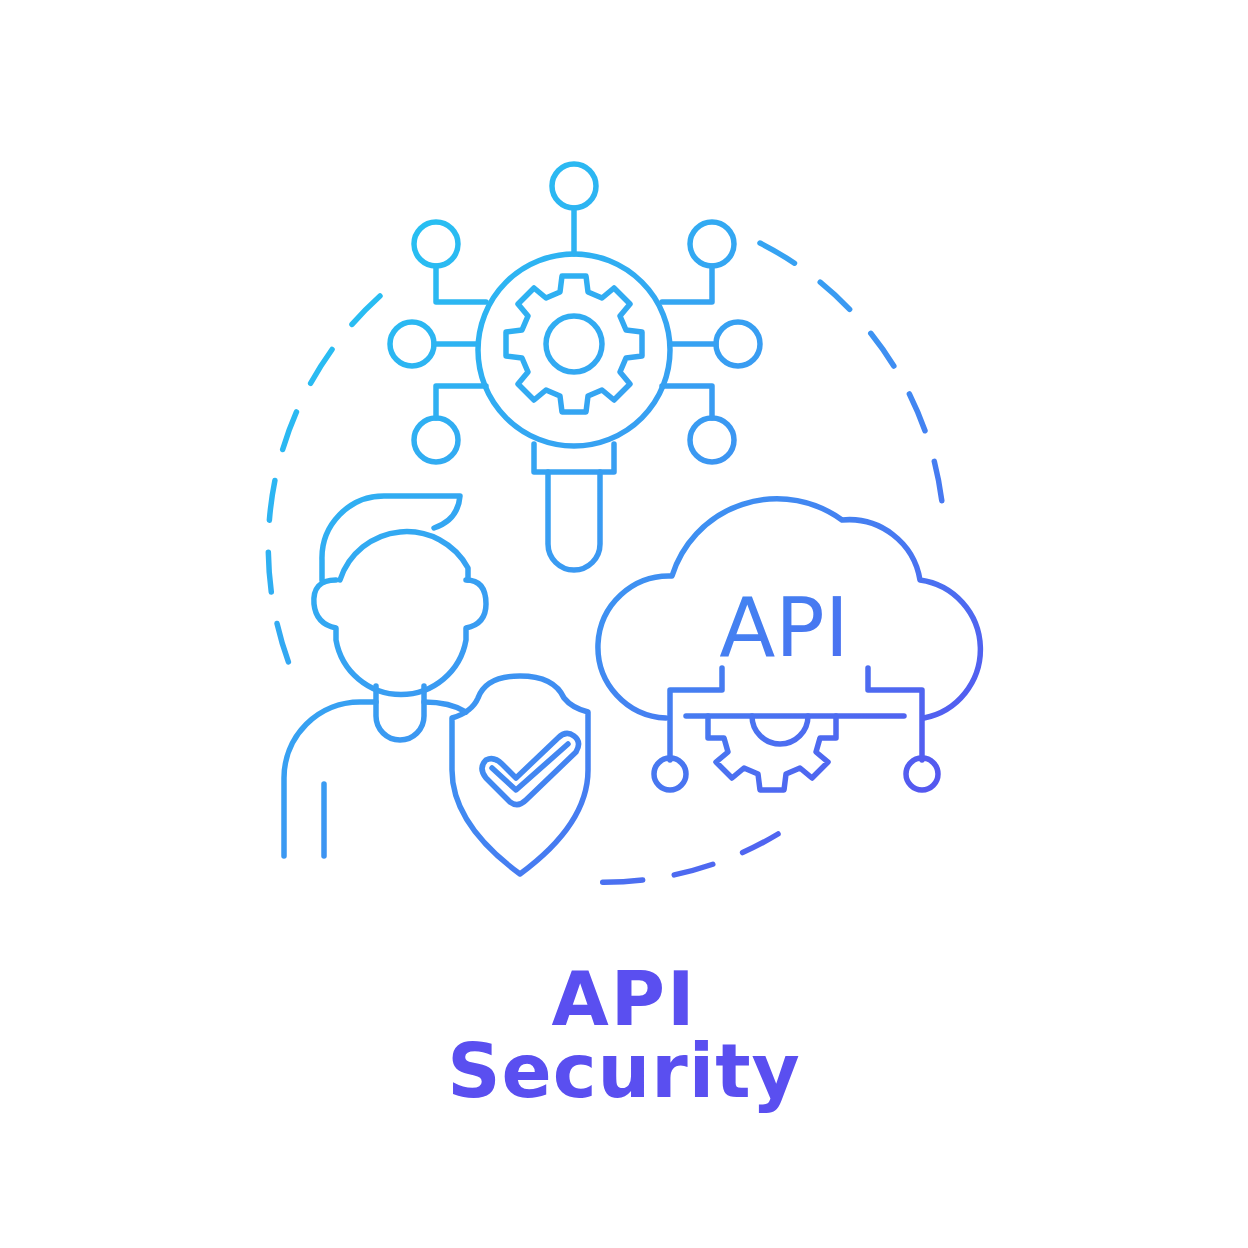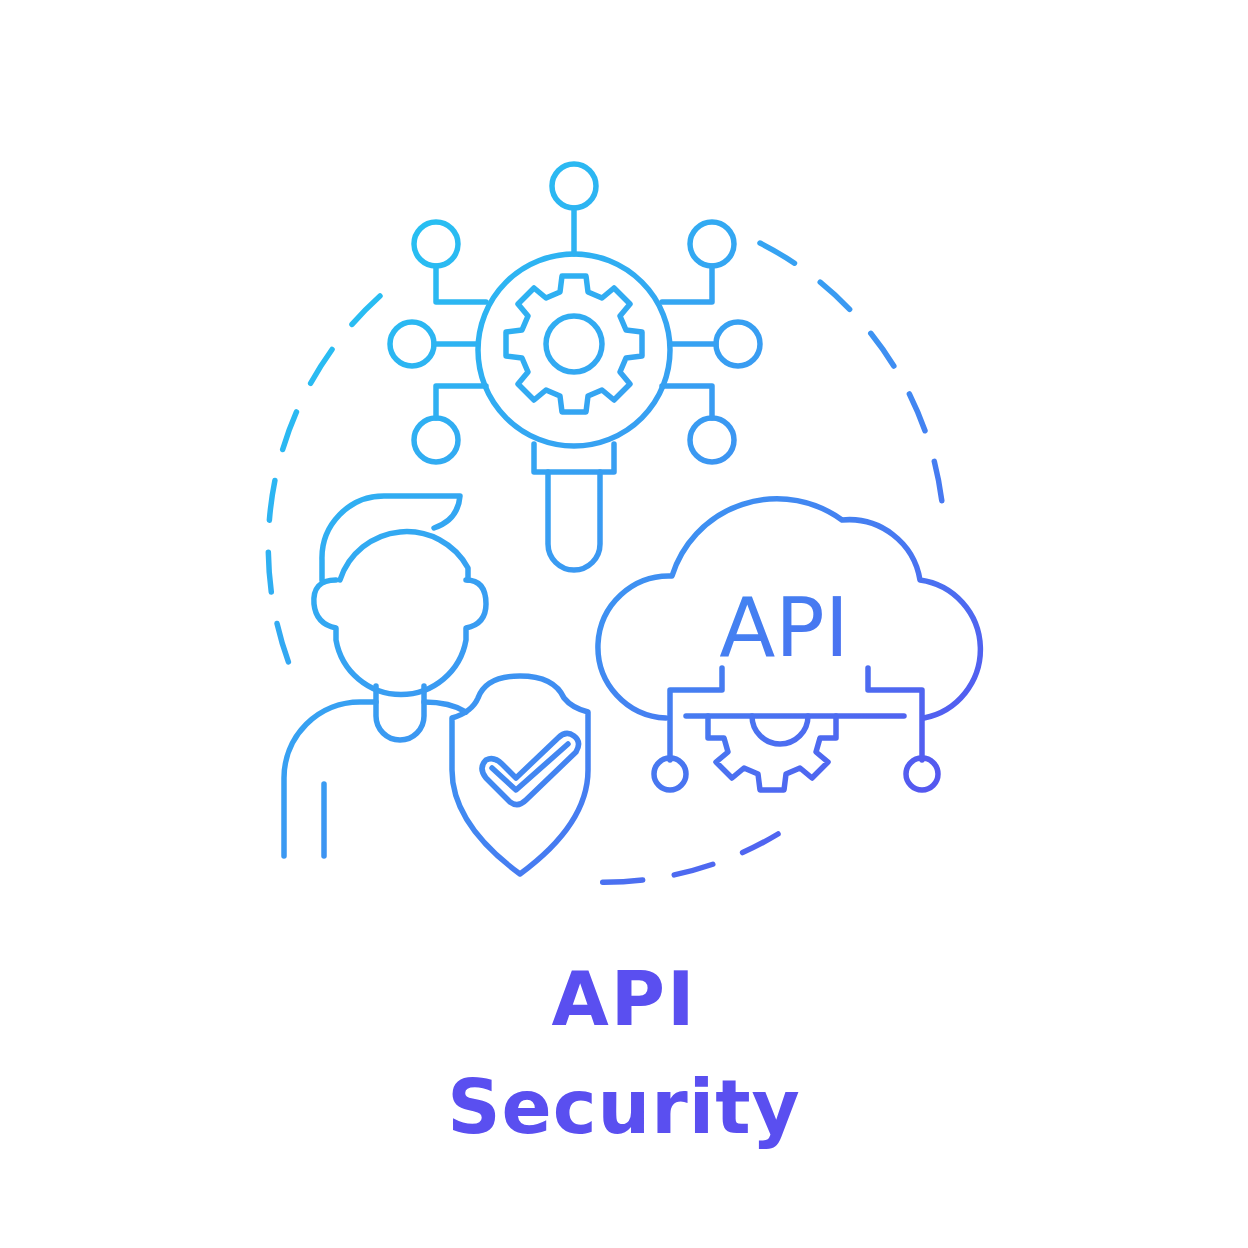--- a/index.html
+++ b/index.html
@@ -4,21 +4,21 @@
 <style>
   html, body { margin: 0; padding: 0; background: #ffffff; }
   body { width: 1248px; height: 1248px; position: relative; overflow: hidden; }
   .art { position: absolute; left: 0; top: 0; width: 1248px; height: 1248px; }
   .title {
     position: absolute; left: 0; width: 1248px; text-align: center;
     font-family: "DejaVu Sans", sans-serif; font-weight: bold;
     color: #5a4ff0; font-size: 74px; line-height: 1;
   }
   .title.l1 { top: 962px; letter-spacing: 2px; }
-  .title.l2 { top: 1070px; letter-spacing: 1px; }
+  .title.l2 { top: 1034px; letter-spacing: 1px; }
   svg .st { fill: none; stroke-width: 5.5; stroke-linecap: round; stroke-linejoin: round; }
 </style>
 </head>
 <body>
 
 <svg class="art" viewBox="0 0 1248 1248" xmlns="http://www.w3.org/2000/svg">
   <defs>
     <linearGradient id="g" x1="250" y1="160" x2="960" y2="900" gradientUnits="userSpaceOnUse">
       <stop offset="0" stop-color="#1fd0f2"></stop>
       <stop offset="0.5" stop-color="#3a9af2"></stop>

